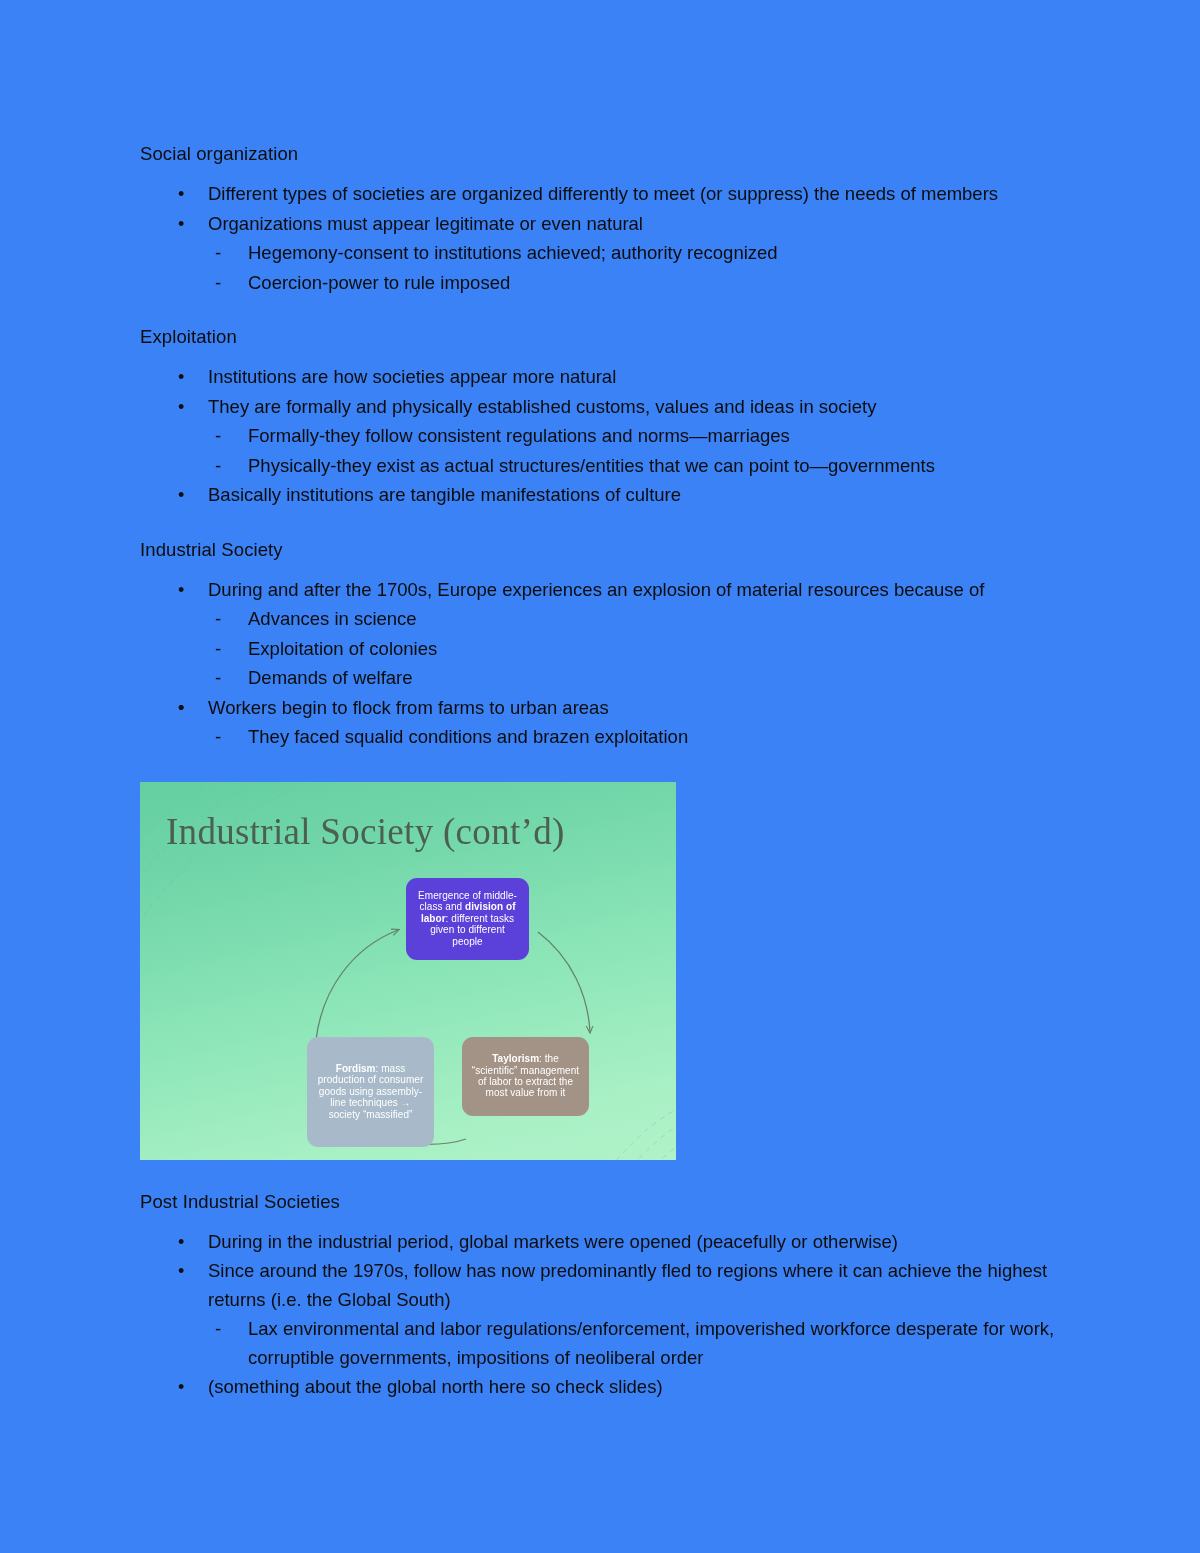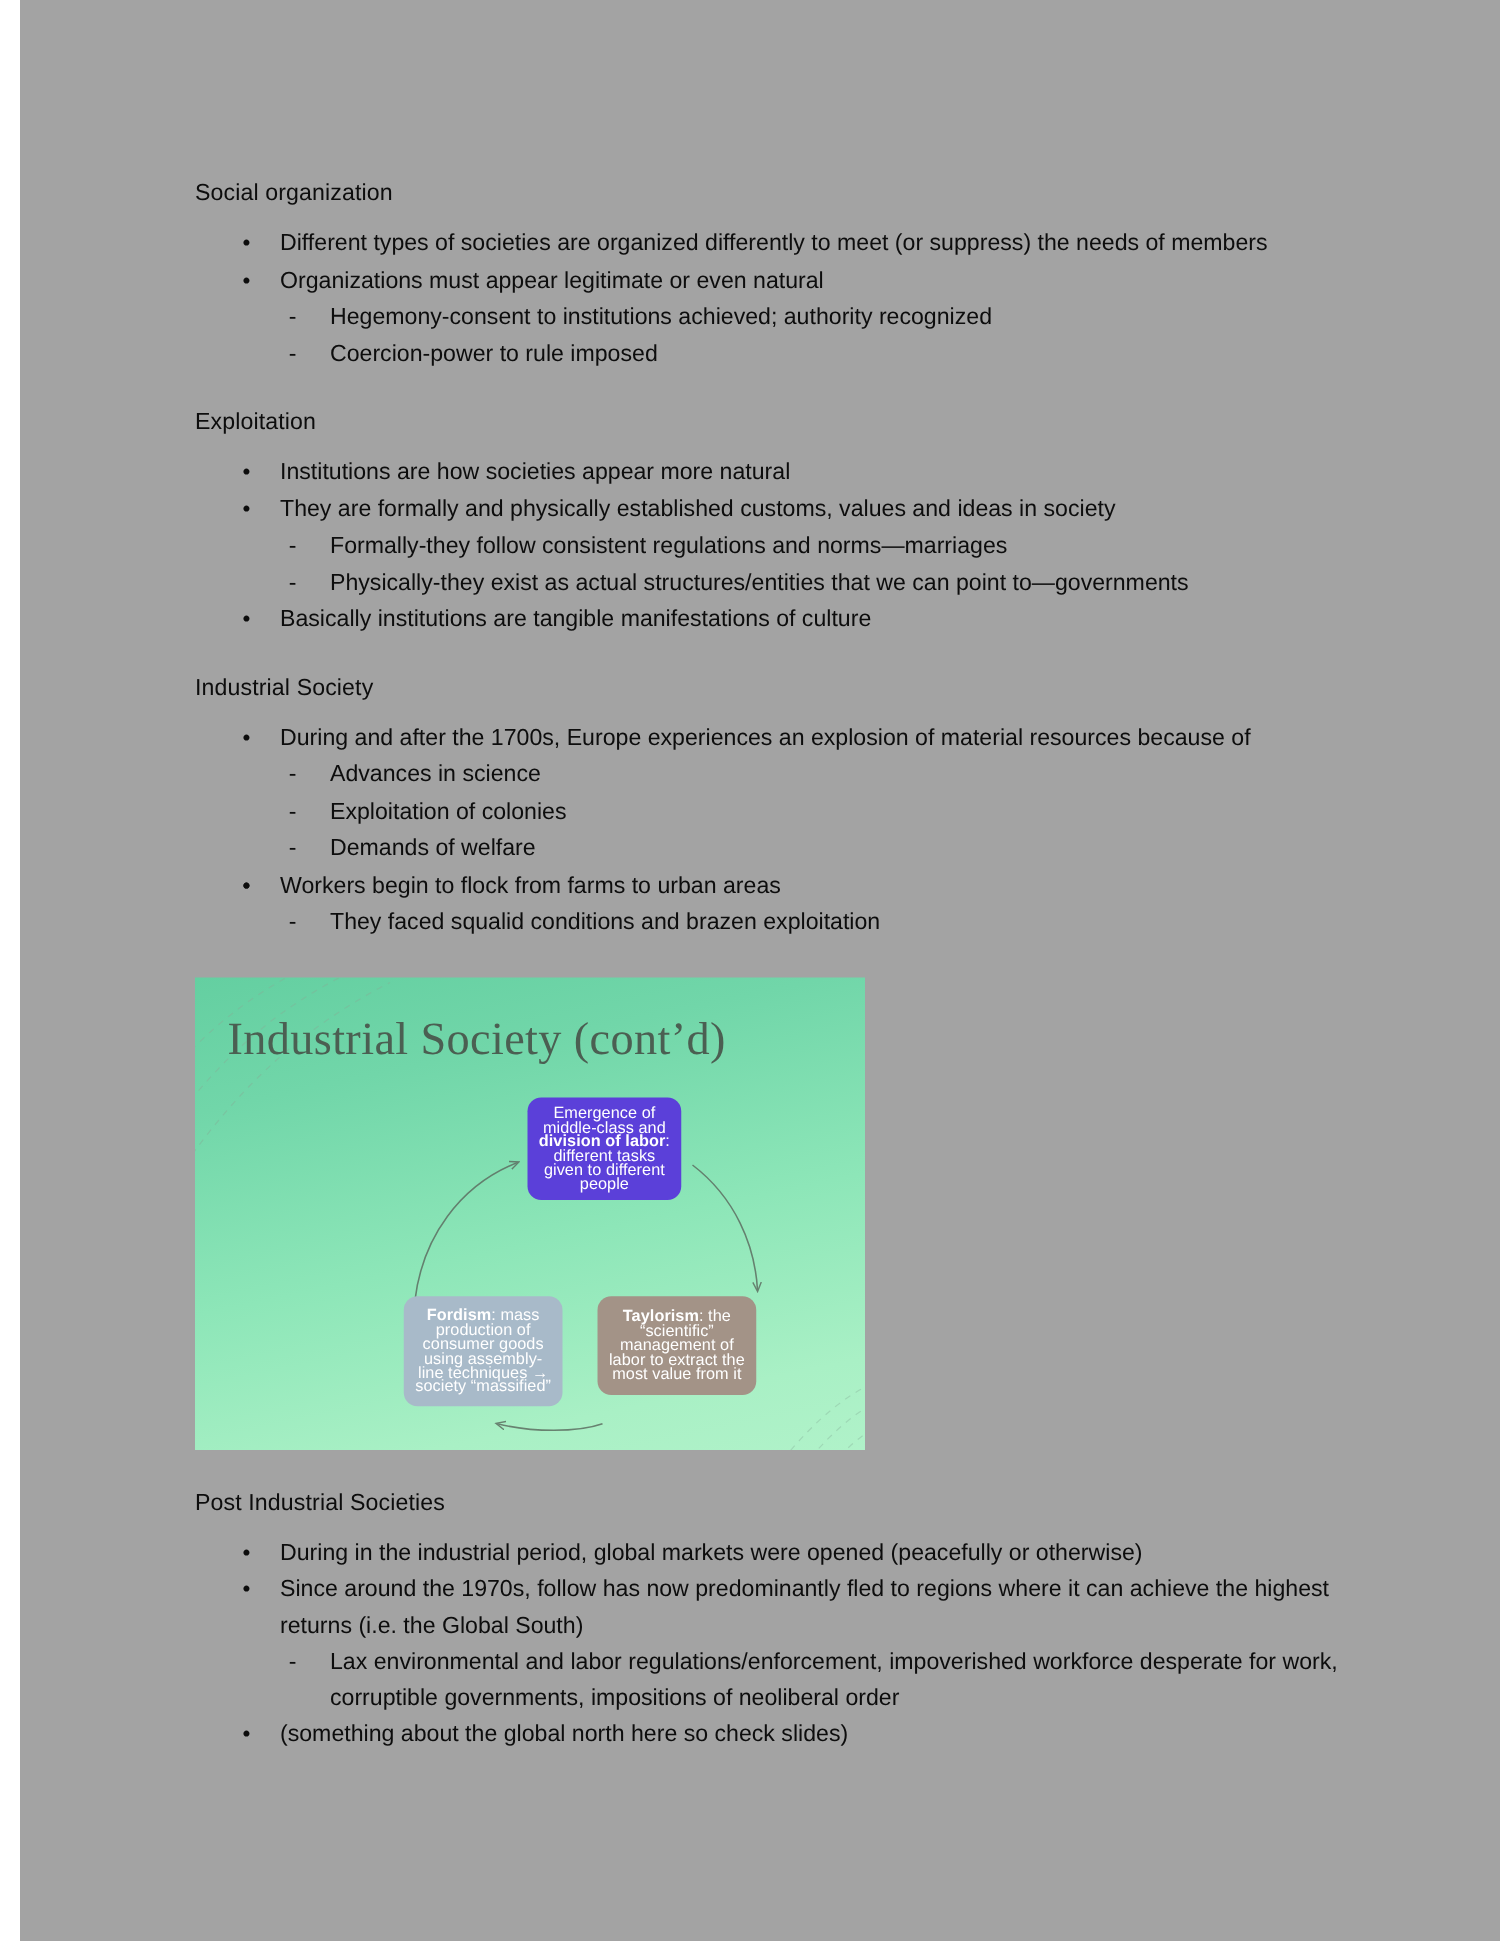--- a/index.html
+++ b/index.html
@@ -11,22 +11,21 @@
     width: 1200px;
     height: 1553px;
     position: relative;
     font-family: "Liberation Sans", sans-serif;
     color: #000000;
     overflow: hidden;
   }
   .page {
     position: absolute;
     inset: 0;
-    background: #a3a3a3;
-    margin-left: 16px;
+    background: #3b82f6;
   }
   .content {
     position: absolute;
     left: 140px;
     top: 140px;
     width: 930px;
   }
 
   
   .heading {
@@ -108,21 +107,21 @@
     line-height: 44px;
     color: #4b5f52;
     letter-spacing: 0.3px;
     white-space: nowrap;
   }
 
   .node {
     position: absolute;
     border-radius: 11px;
     color: #ffffff;
-    font-size: 13px;
+    font-size: 10px;
     line-height: 11.4px;
     text-align: center;
     display: flex;
     align-items: center;
     justify-content: center;
     padding: 6px 8px;
     box-sizing: border-box;
     letter-spacing: 0.05px;
   }
   .node b { font-weight: 700; }
@@ -130,21 +129,21 @@
     left: 266px;
     top: 96px;
     width: 123px;
     height: 82px;
     background: #5b40d9;
   }
   .node-left {
     left: 167px;
     top: 255px;
     width: 127px;
-    height: 88px;
+    height: 110px;
     background: #a8bac9;
   }
   .node-right {
     left: 322px;
     top: 255px;
     width: 127px;
     height: 79px;
     background: #a39387;
   }
 

